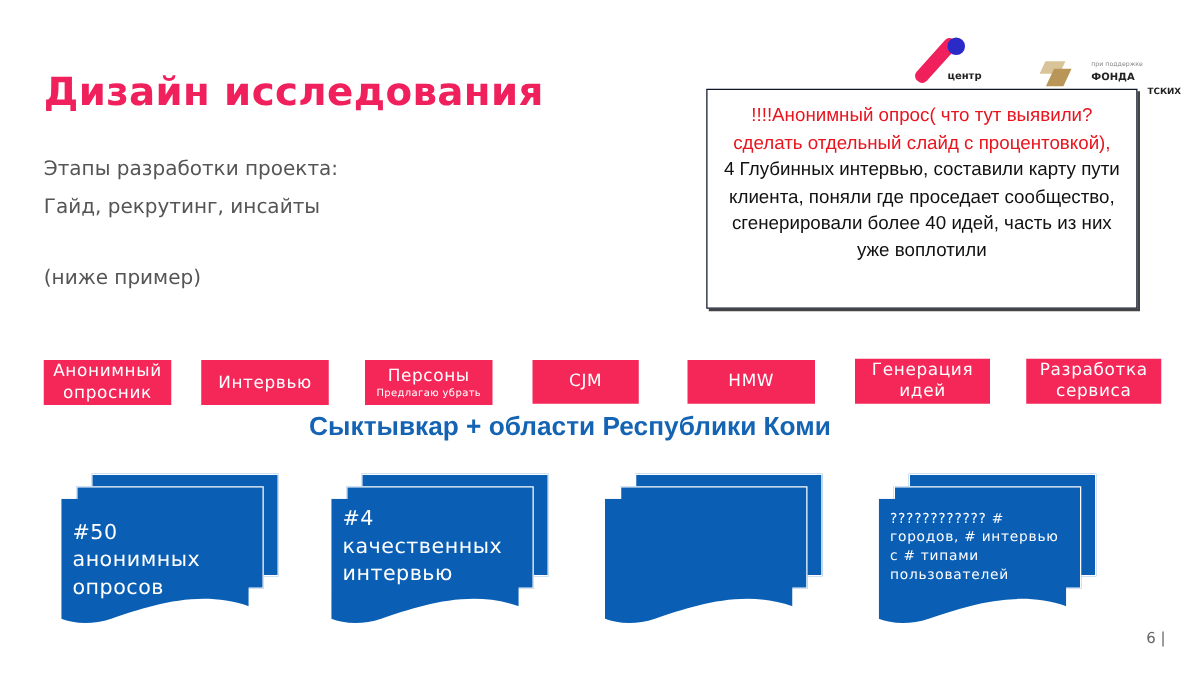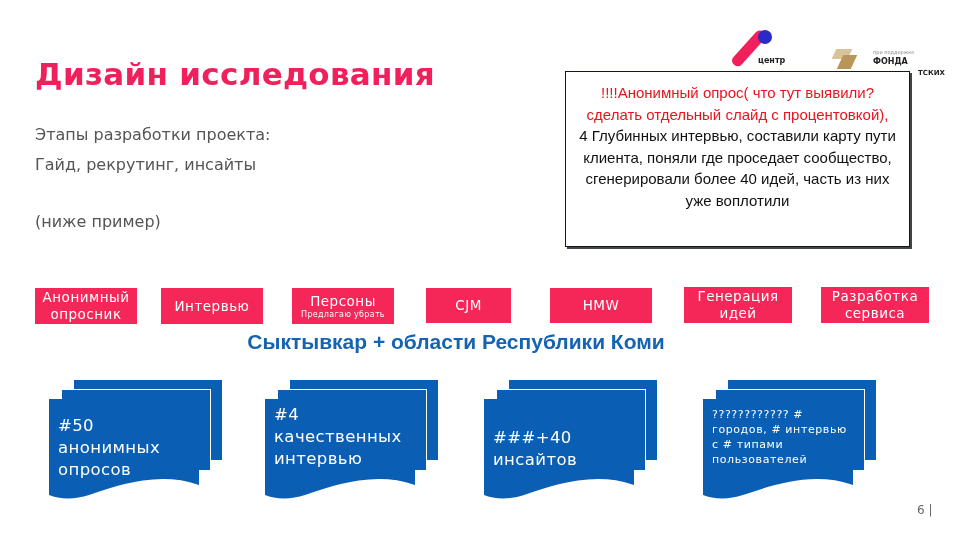--- a/index.html
+++ b/index.html
@@ -154,21 +154,20 @@
   </div>
 </div>
 
 <div class="stack" style="left:484px;top:379px;">
   <div class="sheet back"></div>
   <div class="sheet mid"></div>
   <div class="front">
     <svg width="150" height="102" viewBox="0 0 150 102">
         <path d="M0 0 H150 V86 C110 72 70 86 40 96 C25 101 10 100 0 96 Z" fill="#0a5fb4"></path>
       </svg>
-    <div class="txt" style="top:28px;">###+40 инсайтов</div>
   </div>
 </div>
 
 <div class="stack" style="left:703px;top:379px;">
   <div class="sheet back"></div>
   <div class="sheet mid"></div>
   <div class="front">
     <svg width="150" height="102" viewBox="0 0 150 102">
         <path d="M0 0 H150 V86 C110 72 70 86 40 96 C25 101 10 100 0 96 Z" fill="#0a5fb4"></path>
       </svg>

